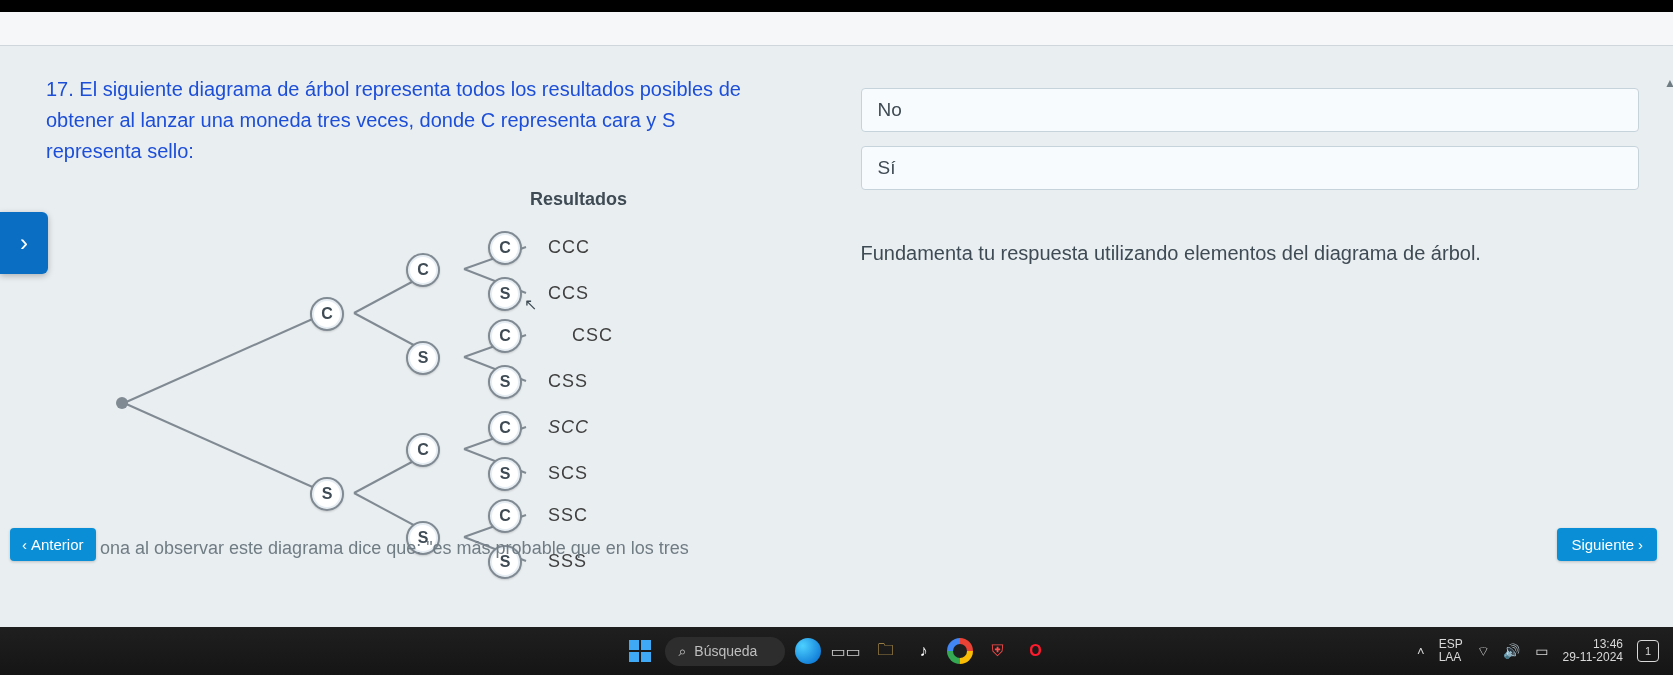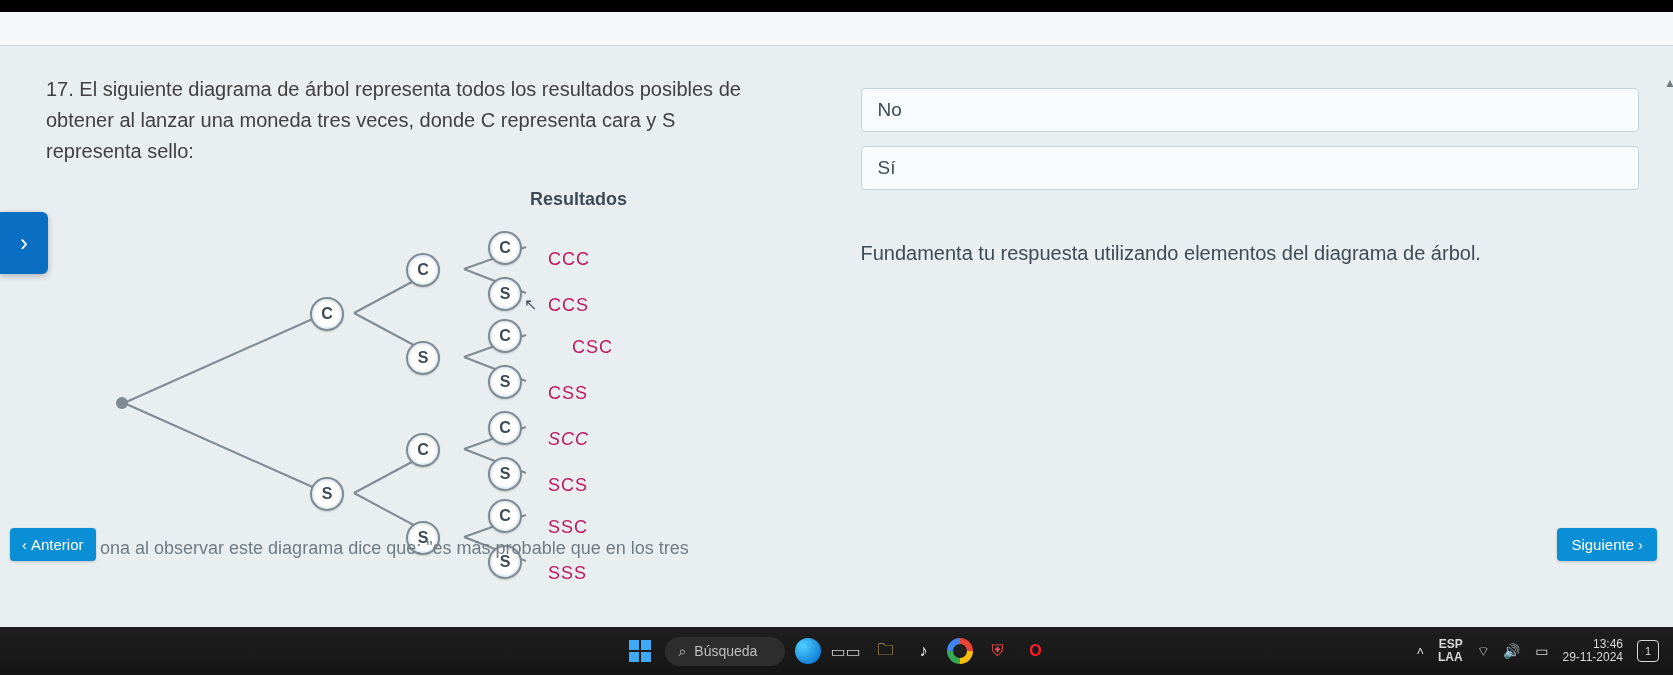--- a/index.html
+++ b/index.html
@@ -12,33 +12,33 @@
   .left-tab {
     position:absolute; top:200px; left:0; width:48px; height:62px;
     background:#0a6fc2; border-top-right-radius:6px; border-bottom-right-radius:6px;
     display:flex; align-items:center; justify-content:center;
     color:#fff; font-size:24px; font-weight:300; box-shadow:0 2px 6px rgba(0,0,0,.25);
     z-index:50;
   }
   .pane-left, .pane-right { flex:1; padding:28px 36px 0 46px; overflow:hidden; }
   .pane-left { padding-right:8px; }
   .pane-right { padding-left:28px; padding-right:34px; position:relative; }
-  .q-text { font-size:20px; color:#404040; line-height:1.55; max-width:730px; }
+  .q-text { font-size:20px; color:#1d4ed8; line-height:1.55; max-width:730px; }
   .diagram-wrap { position:relative; height:420px; margin-top:10px; }
   .results-title { position:absolute; top:12px; left:484px; font-size:18px; color:#3f4b54; font-weight:600;text-align:right; }
   .tree-svg { position:absolute; top:30px; left:60px; }
   .node {
     position:absolute; width:34px; height:34px; border-radius:50%;
     background:#fff; border:2px solid #808a92;
     box-shadow:inset 0 0 0 2px #e6eef4, 0 1px 2px rgba(0,0,0,.15);
     display:flex; align-items:center; justify-content:center;
     font-size:16px; font-weight:600; color:#3f4b54;
   }
   .root { position:absolute; width:12px; height:12px; border-radius:50%; background:#808a92; }
-  .leaf-label { position:absolute; font-size:18px; color:#be185d; letter-spacing:1px;margin-top:12px; }
+  .leaf-label { position:absolute; font-size:18px; color:#404040; letter-spacing:1px; }
   .cursor-ptr { position:absolute; font-size:16px; color:#3f4b54; }
   .prompt { font-size:20px; color:#3f4b54; }
   .opt {
     margin-top:14px; background:#f7fbfd; border:1px solid #c7d3db;
     border-radius:4px; padding:10px 16px; font-size:19px; color:#3f4b54;
   }
   .opt:first-of-type { margin-top:18px; }
   .fundamenta { margin-top:52px; font-size:20px; color:#3f4b54; }
   .nav-prev {
     position:absolute; left:10px; bottom:66px;
@@ -75,21 +75,21 @@
     width:22px; height:22px; display:grid; grid-template-columns:1fr 1fr; grid-template-rows:1fr 1fr; gap:2px;
   }
   .win-logo div { background:#3fa9f5; }
   .search-pill {
     display:flex; align-items:center; gap:8px; background:#2d2d2d;
     border-radius:18px; padding:6px 14px; font-size:14px; color:#bfbfbf;
     min-width:120px;
   }
   .tb-right { position:absolute; right:14px; display:flex; align-items:center; gap:14px; font-size:12px; }
   .tb-chevron { font-size:13px; color:#d9d9d9; }
-  .lang-block { text-align:right; line-height:1.1;font-weight:bold; }
+  .lang-block { text-align:left; line-height:1.1; }
   .clock-block { text-align:right; line-height:1.1; }
   .sysicon { font-size:14px; }
   .notif-badge {
     width:22px; height:22px; border:1px solid #d9d9d9; border-radius:4px;
     display:flex; align-items:center; justify-content:center; font-size:11px;
   }
   .circle-icon { width:26px; height:26px; border-radius:50%; display:flex; align-items:center; justify-content:center; }
   .copilot { background:radial-gradient(circle at 30% 30%, #4dd0ff, #0066cc); }
   .chrome-ring { background:conic-gradient(#ea4335 0 90deg,#fbbc05 90deg 180deg,#34a853 180deg 270deg,#4285f4 270deg 360deg); position:relative; }
   .chrome-ring::after { content:""; position:absolute; inset:6px; background:#1f1f1f; border-radius:50%; }

